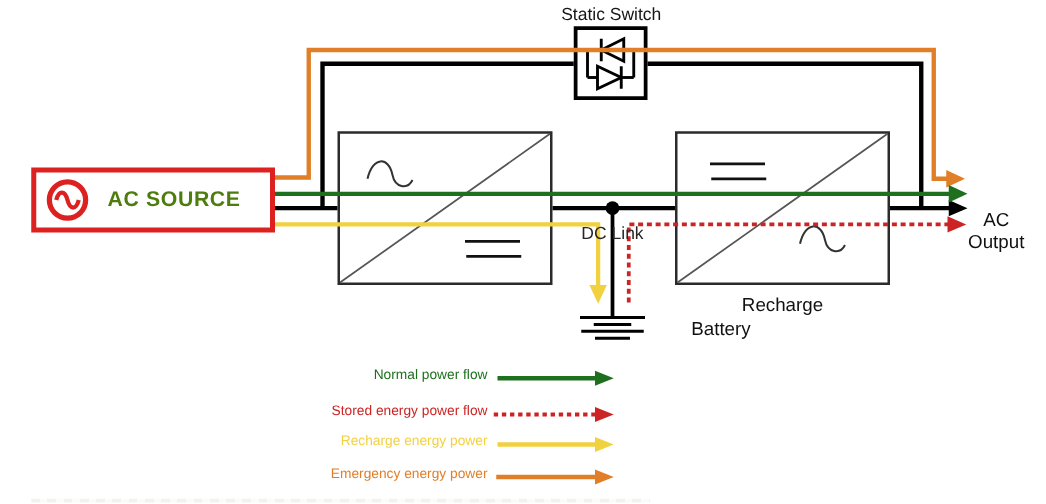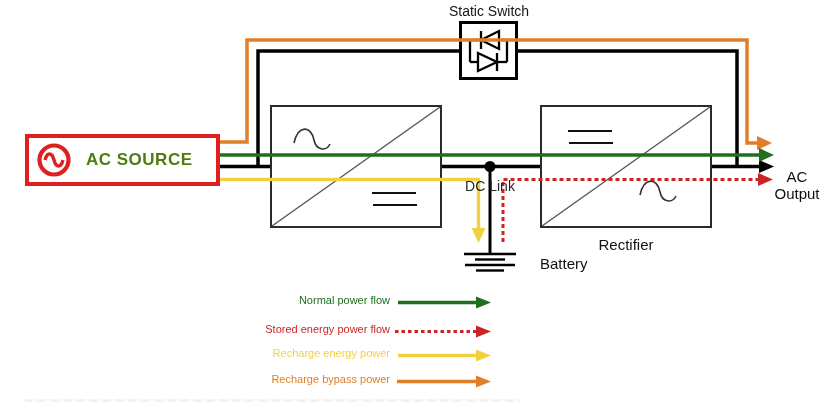--- a/index.html
+++ b/index.html
@@ -31,21 +31,21 @@
   #ac-source .src-label{font-size:17px;font-weight:bold;color:#4d7c0f;letter-spacing:.5px;}
 
   
   #static-switch{
     position:absolute;left:459px;top:21px;width:59px;height:59px;box-sizing:border-box;
     background:#ffffff;border:3px solid #000;
   }
   #static-switch-label{position:absolute;left:428px;top:3px;width:122px;text-align:center;font-size:14px;color:#161616;}
 
   #dc-link-label{position:absolute;left:453px;top:137px;width:74px;text-align:center;font-size:14px;color:#262626;margin-top:41px;}
-  #battery-label{position:absolute;left:540px;top:255px;font-size:15px;color:#111;}
+  #battery-label{position:absolute;left:553px;top:255px;font-size:15px;color:#111;}
   #ac-output-label{position:absolute;left:768px;top:148px;width:58px;text-align:center;font-size:15px;line-height:17px;color:#111;margin-top:20px;}
 
   
   .legend-label{position:absolute;left:110px;width:280px;text-align:right;font-size:11px;}
   .legend-arrow{position:absolute;left:394px;}
   .lg-normal{color:var(--normal);}
   .lg-stored{color:var(--stored);}
   .lg-recharge{color:var(--recharge);}
   .lg-bypass{color:var(--bypass);}
 
@@ -135,21 +135,21 @@
 
     <path d="M220,179.5 H478.5 V229" class="w-recharge" fill="none" stroke-width="3.4"></path>
     <polygon points="471.5,228 485.5,228 478.5,243" class="a-recharge"></polygon>
 
     <path d="M503,242 V179.5 H759" class="w-stored" fill="none" stroke-width="3" stroke-dasharray="4 3"></path>
     <polygon points="758,173 773,179.5 758,186" class="a-stored"></polygon>
   </svg>
 
   <div id="static-switch-label">Static Switch</div>
   <div id="dc-link-label">DC Link</div>
-  <div class="box-label" style="left:540px;top:236px;width:172px;">Rectifier</div>
+  <div class="box-label" style="left:540px;top:236px;width:172px;">Recharge</div>
   <div id="battery-label">Battery</div>
   <div id="ac-output-label">
     <div>AC</div>
     <div>Output</div>
   </div>
 
   <div>
     <div class="legend-label lg-normal" style="top:294px;">Normal power flow</div>
     <svg class="legend-arrow" style="top:295px;" width="100" height="15" viewBox="0 0 100 15">
       <path d="M4,7.5 H83" class="w-normal" stroke-width="3.6" fill="none"></path>
@@ -161,21 +161,21 @@
       <path d="M1,7.5 H83" class="w-stored" stroke-width="3.2" stroke-dasharray="3.5 3" fill="none"></path>
       <polygon points="82,1.5 97,7.5 82,13.5" class="a-stored"></polygon>
     </svg>
 
     <div class="legend-label lg-recharge" style="top:347px;">Recharge energy power</div>
     <svg class="legend-arrow" style="top:348px;" width="100" height="15" viewBox="0 0 100 15">
       <path d="M4,7.5 H83" class="w-recharge" stroke-width="3.6" fill="none"></path>
       <polygon points="82,1.5 97,7.5 82,13.5" class="a-recharge"></polygon>
     </svg>
 
-    <div class="legend-label lg-bypass" style="top:373px;">Recharge bypass power</div>
+    <div class="legend-label lg-bypass" style="top:373px;">Emergency energy power</div>
     <svg class="legend-arrow" style="top:374px;" width="100" height="15" viewBox="0 0 100 15">
       <path d="M3,7.5 H83" class="w-bypass" stroke-width="3.6" fill="none"></path>
       <polygon points="82,1.5 97,7.5 82,13.5" class="a-bypass"></polygon>
     </svg>
   </div>
 
   <div id="cutoff-remnant"></div>
 
 </div>
 

